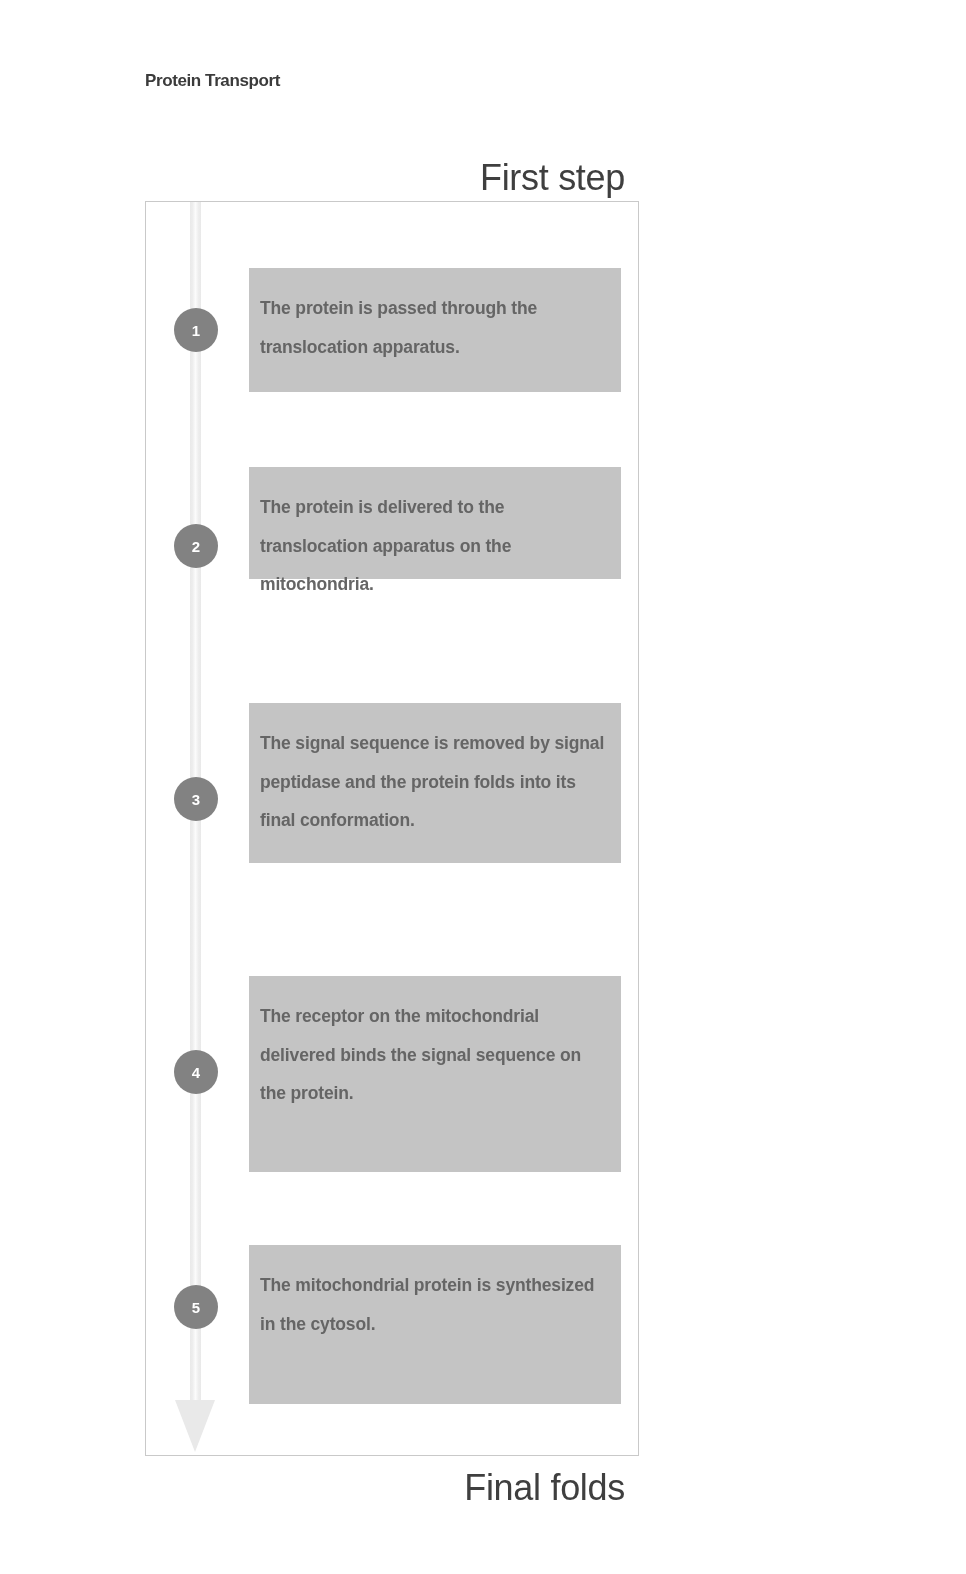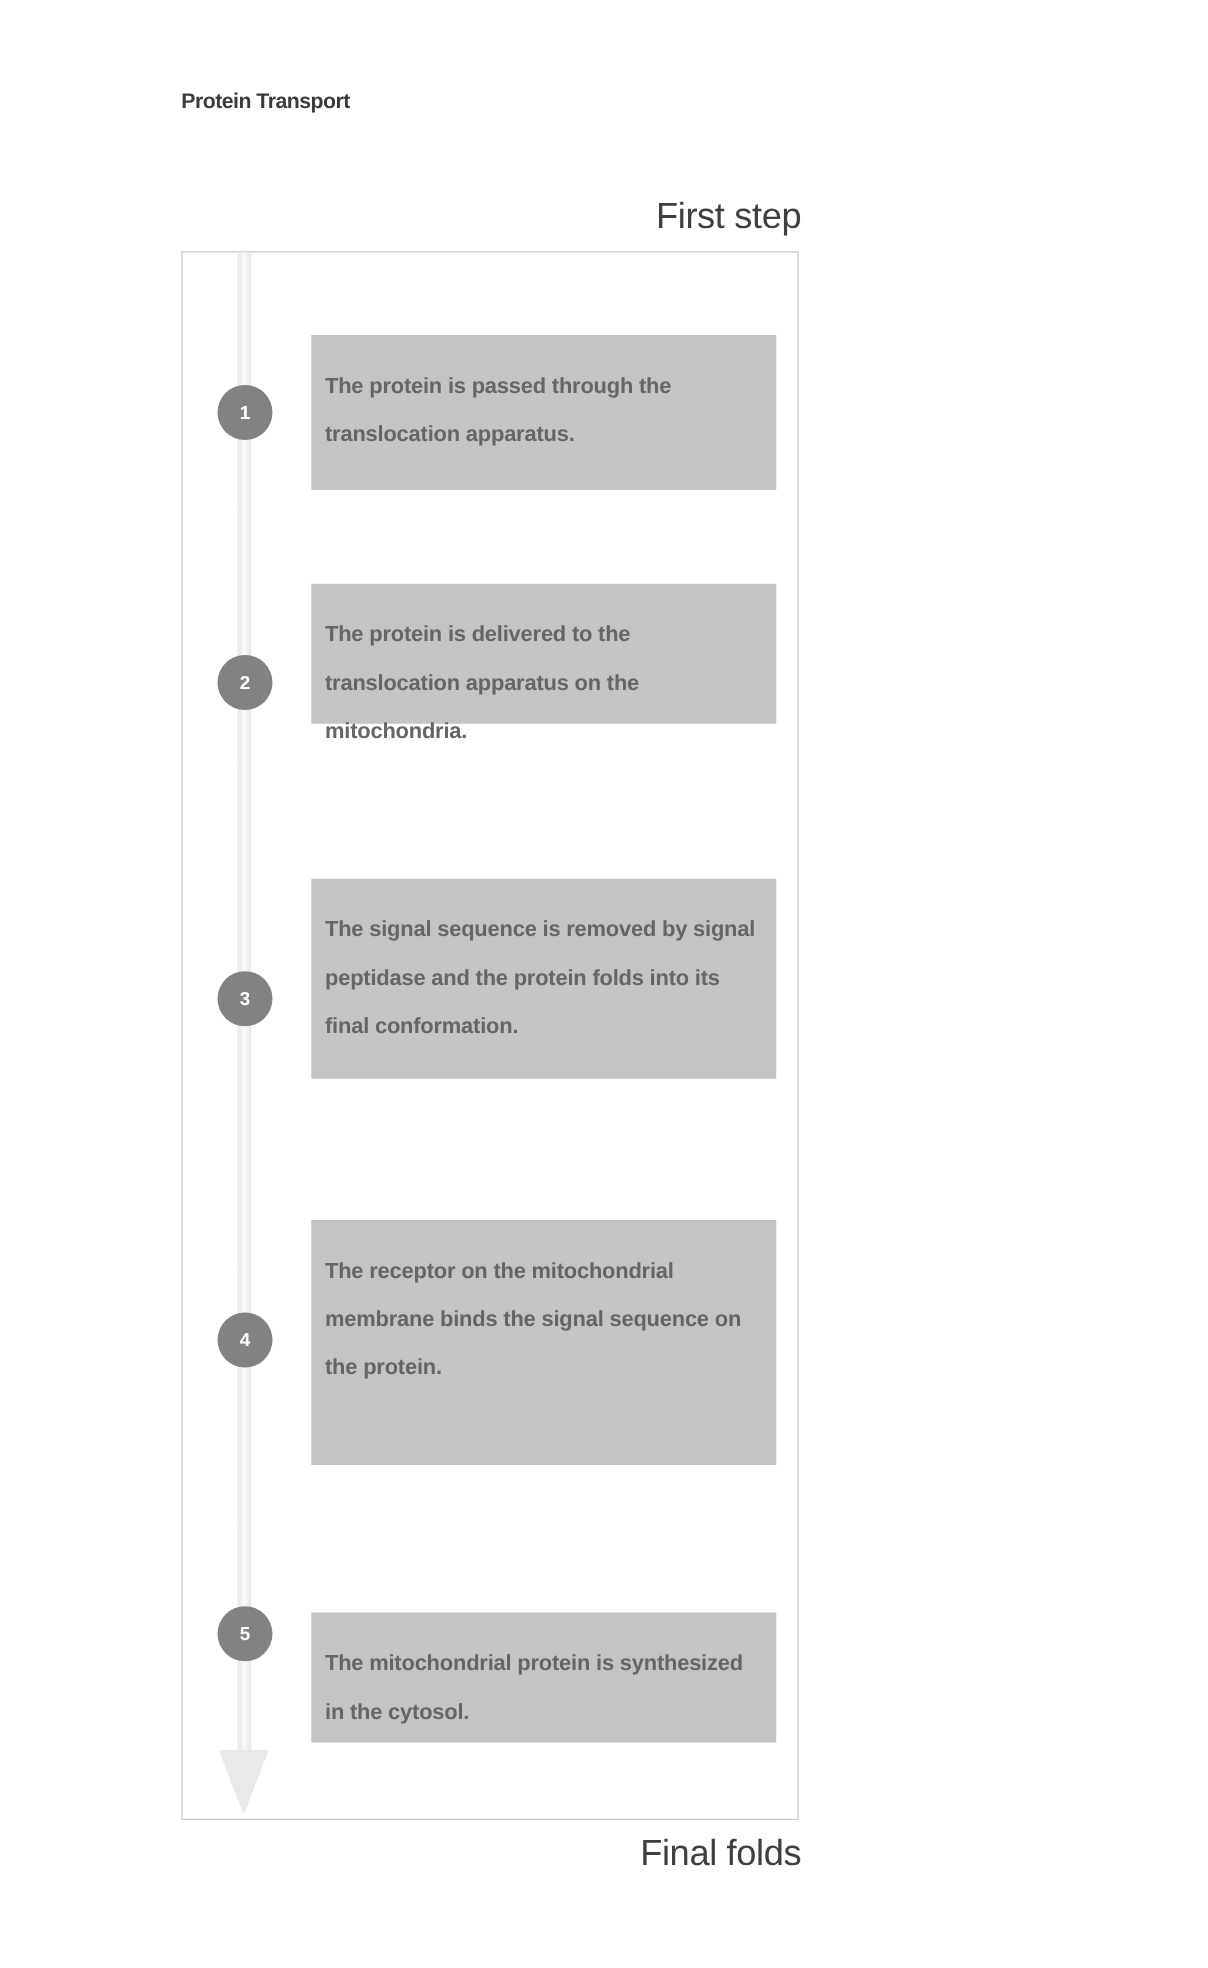--- a/index.html
+++ b/index.html
@@ -37,24 +37,24 @@
     font-weight: bold;
     color: #3b3b3b;
     letter-spacing: -0.4px;
     line-height: 1.15;
     white-space: nowrap;
   }
 
   
   .step-caption {
     position: absolute;
-    left: 145px;
+    left: 129px;
     width: 496px;
     text-align: right;
-    font-size: 29px;
+    font-size: 36px;
     font-weight: 400;
     color: #3f3f3f;
     letter-spacing: -0.3px;
     line-height: 1.1;
   }
   .caption-first { top: 158px; }
   .caption-final { top: 1468px; }
 
   
   .timeline-frame {
@@ -156,25 +156,25 @@
       </div>
       <div class="step-row">
         <div class="step-marker" style="top: 575px;">3</div>
         <div class="step-box" style="top: 501px; height: 160px;">
           <div class="step-text">The signal sequence is removed by signal peptidase and the protein folds into its final conformation.</div>
         </div>
       </div>
       <div class="step-row">
         <div class="step-marker" style="top: 848px;">4</div>
         <div class="step-box" style="top: 774px; height: 196px;">
-          <div class="step-text">The receptor on the mitochondrial membrane binds the signal sequence on the protein.</div>
+          <div class="step-text">The receptor on the mitochondrial delivered binds the signal sequence on the protein.</div>
         </div>
       </div>
       <div class="step-row">
         <div class="step-marker" style="top: 1083px;">5</div>
-        <div class="step-box" style="top: 1043px; height: 104px; margin-top: 45px;">
+        <div class="step-box" style="top: 1043px; height: 159px;">
           <div class="step-text">The mitochondrial protein is synthesized in the cytosol.</div>
         </div>
       </div>
     </div>
 </div>
 
 <div class="step-caption caption-final">Final folds</div>
 
 </body></html>

